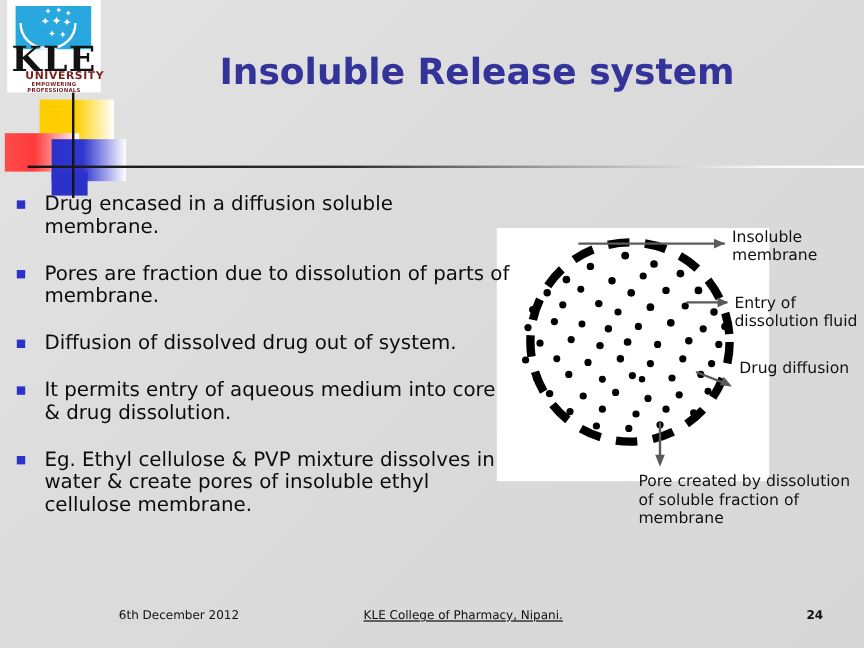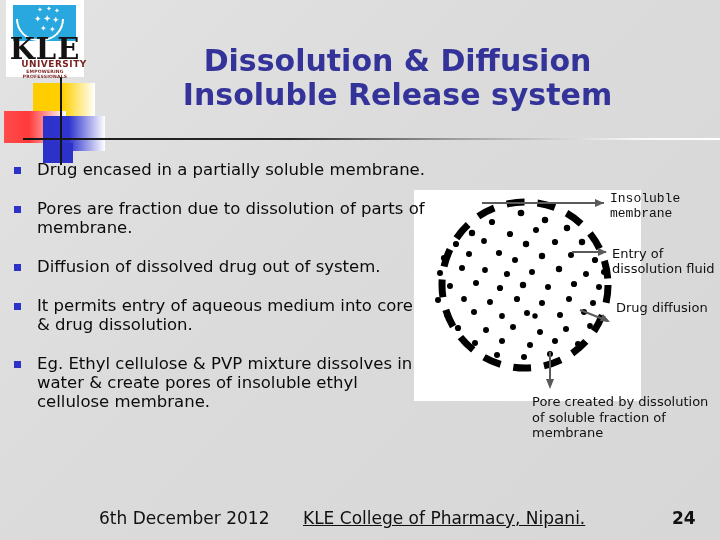--- a/index.html
+++ b/index.html
@@ -184,42 +184,42 @@
     height: 290px;
     z-index: 5;
   }
   .diagram-svg { position: absolute; left: 0; top: 0; }
   .dlabel {
     position: absolute;
     font-size: 13px;
     line-height: 15px;
     color: #111111;
   }
-  .dlabel-membrane { left: 196px; top: 5px; width: 110px; font-family: Liberation Mono, monospace; }
+  .dlabel-membrane { left: 196px; top: 5px; width: 110px; }
   .dlabel-entry    { left: 198px; top: 60px; width: 108px; }
   .dlabel-drug     { left: 202px; top: 114px; width: 104px; }
   .dcaption {
     position: absolute;
     left: 118px;
     top: 208px;
     width: 190px;
     font-size: 13px;
     line-height: 15.5px;
     color: #111111;
   }
 
   
   .footer {
     position: absolute;
     left: 0;
     top: 508px;
     width: 643px;
     height: 20px;
     z-index: 5;
-    font-size: 17px;
+    font-size: 10px;
     color: #111111;
   }
   .foot-date { position: absolute; left: 99px; top: 0; }
   .foot-org  { position: absolute; left: 303px; top: 0; text-decoration: underline; }
   .foot-num  { position: absolute; left: 672px; top: 0; font-weight: bold; }
 </style>
 </head>
 <body>
 
 <div id="slide">
@@ -242,28 +242,27 @@
   </div>
 
   <div class="deco deco-yellow"></div>
   <div class="deco deco-red"></div>
   <div class="deco deco-blue"></div>
   <div class="deco deco-blue2"></div>
   <div class="deco deco-vline"></div>
   <div class="deco deco-hline"></div>
 
   <div class="title">
-    <div>Dissolution &amp; Diffusion</div>
     <div>Insoluble Release system</div>
   </div>
 
   <div class="bullets">
     <div class="bullet-row">
       <span class="bullet-mark"></span>
-      <span class="bullet-text">Drug encased in a partially soluble membrane.</span>
+      <span class="bullet-text">Drug encased in a diffusion soluble membrane.</span>
     </div>
     <div class="bullet-row">
       <span class="bullet-mark"></span>
       <span class="bullet-text">Pores are fraction due to dissolution of parts of membrane.</span>
     </div>
     <div class="bullet-row">
       <span class="bullet-mark"></span>
       <span class="bullet-text">Diffusion of dissolved drug out of system.</span>
     </div>
     <div class="bullet-row">

